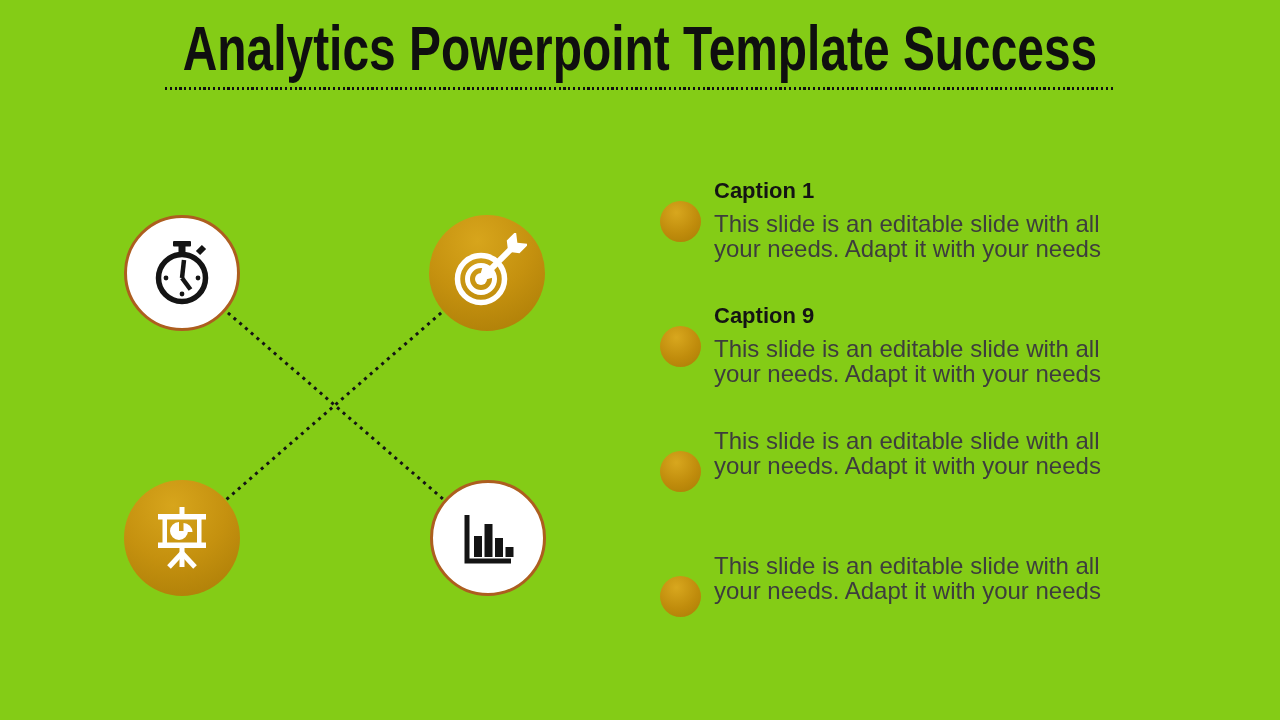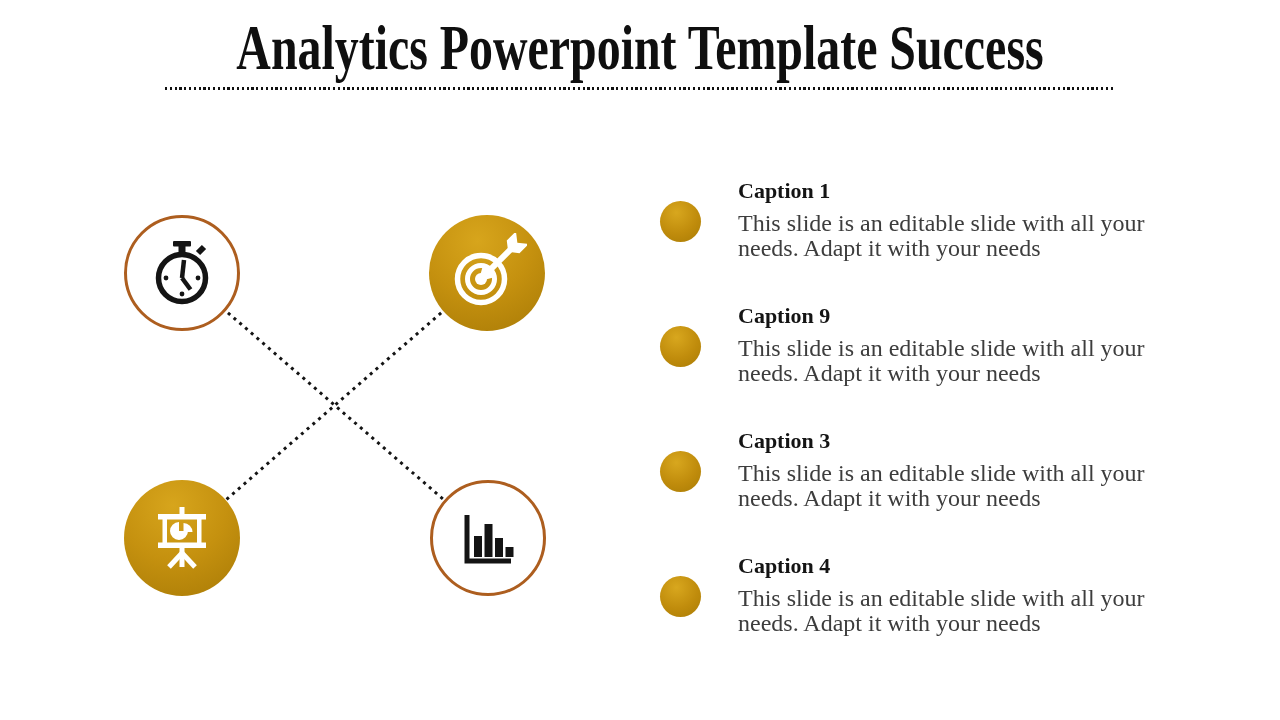--- a/index.html
+++ b/index.html
@@ -1,18 +1,18 @@
 <!DOCTYPE html>
 <html><head>
 <meta charset="utf-8">
 <style>
   html,body{margin:0;padding:0;background:#e9e9e9;}
   .slide{
-    position:relative;width:1280px;height:720px;background:#ffffff;
-    overflow:hidden;font-family:Liberation Serif, serif;margin:0 auto;
+    position:relative;width:1280px;height:720px;background:#84cc16;
+    overflow:hidden;font-family:Liberation Sans, sans-serif;margin:0 auto;
   }
   
   .title{
     position:absolute;top:14px;left:0;width:1280px;text-align:center;
     font-size:63px;font-weight:bold;color:#0f0f0f;line-height:68px;
     transform:scaleX(0.76);transform-origin:640px 0;white-space:nowrap;
   }
   .title-underline{
     position:absolute;top:87px;left:165px;width:948px;height:3px;
     background:repeating-linear-gradient(90deg,#111 0,#111 2.2px,transparent 2.2px,transparent 4.8px);
@@ -28,21 +28,21 @@
   .node-tl{left:124px;top:215px;}
   .node-tr{left:429px;top:215px;}
   .node-bl{left:124px;top:480px;}
   .node-br{left:430px;top:480px;}
   
   .caption-row{position:absolute;left:660px;display:flex;z-index:2;}
   .caption-bullet{
     width:41px;height:41px;border-radius:50%;flex:0 0 41px;margin-top:23px;
     background:radial-gradient(circle at 40% 28%, #d8a71e 0%, #c08c0c 55%, #a97b05 100%);
   }
-  .caption-text{margin-left:37px;width:435px;}
+  .caption-text{margin-left:13px;width:435px;}
   .caption-title{font-size:22px;font-weight:bold;color:#141414;margin:0 0 7px 0;}
   .caption-body{font-size:24px;line-height:25px;color:#3d3d3d;margin:0;}
   .icon{display:block;}
 </style>
 </head>
 <body>
 
 <div class="slide">
 
   <div class="title">Analytics Powerpoint Template Success</div>
@@ -128,26 +128,24 @@
     <div class="caption-bullet"></div>
     <div class="caption-text">
       <div class="caption-title">Caption 9</div>
       <p class="caption-body">This slide is an editable slide with all your needs. Adapt it with your needs</p>
     </div>
   </div>
 
   <div class="caption-row" style="top:428px;">
     <div class="caption-bullet"></div>
     <div class="caption-text">
-      <div class="caption-title">Caption 3</div>
       <p class="caption-body">This slide is an editable slide with all your needs. Adapt it with your needs</p>
     </div>
   </div>
 
   <div class="caption-row" style="top:553px;">
     <div class="caption-bullet"></div>
     <div class="caption-text">
-      <div class="caption-title">Caption 4</div>
       <p class="caption-body">This slide is an editable slide with all your needs. Adapt it with your needs</p>
     </div>
   </div>
 
 </div>
 
 </body></html>

